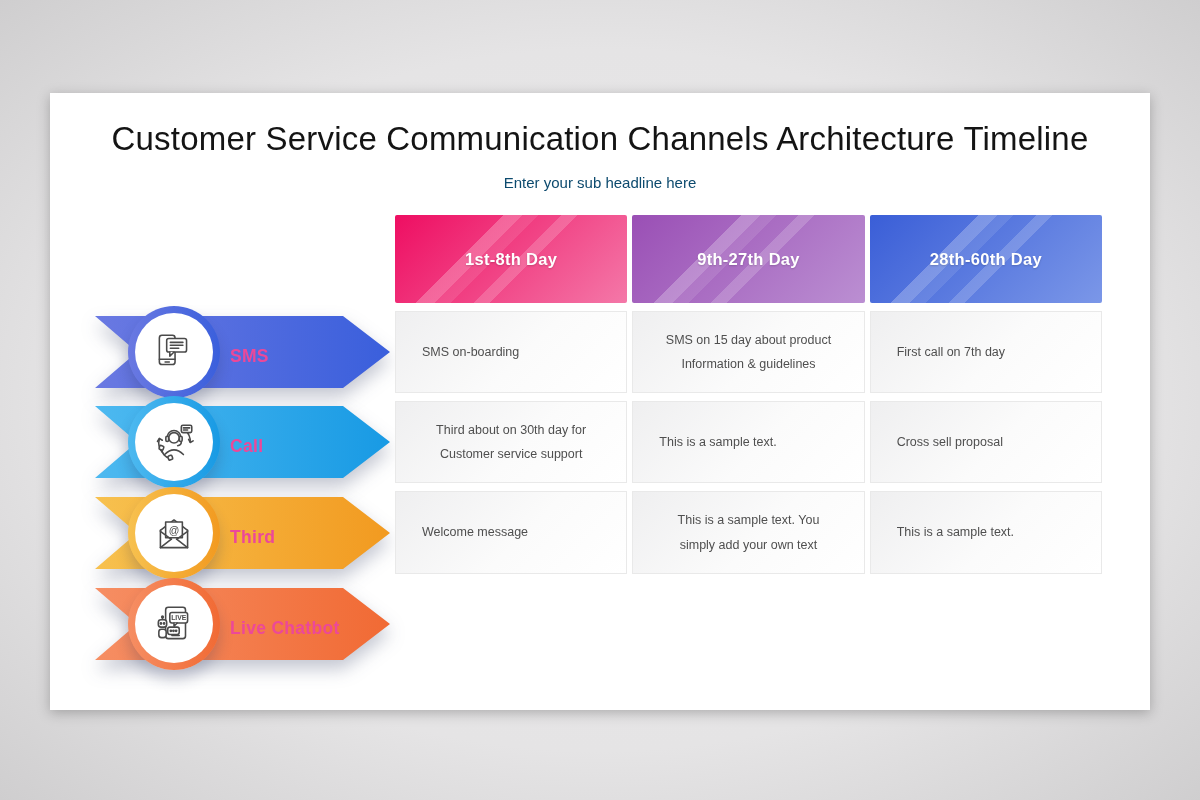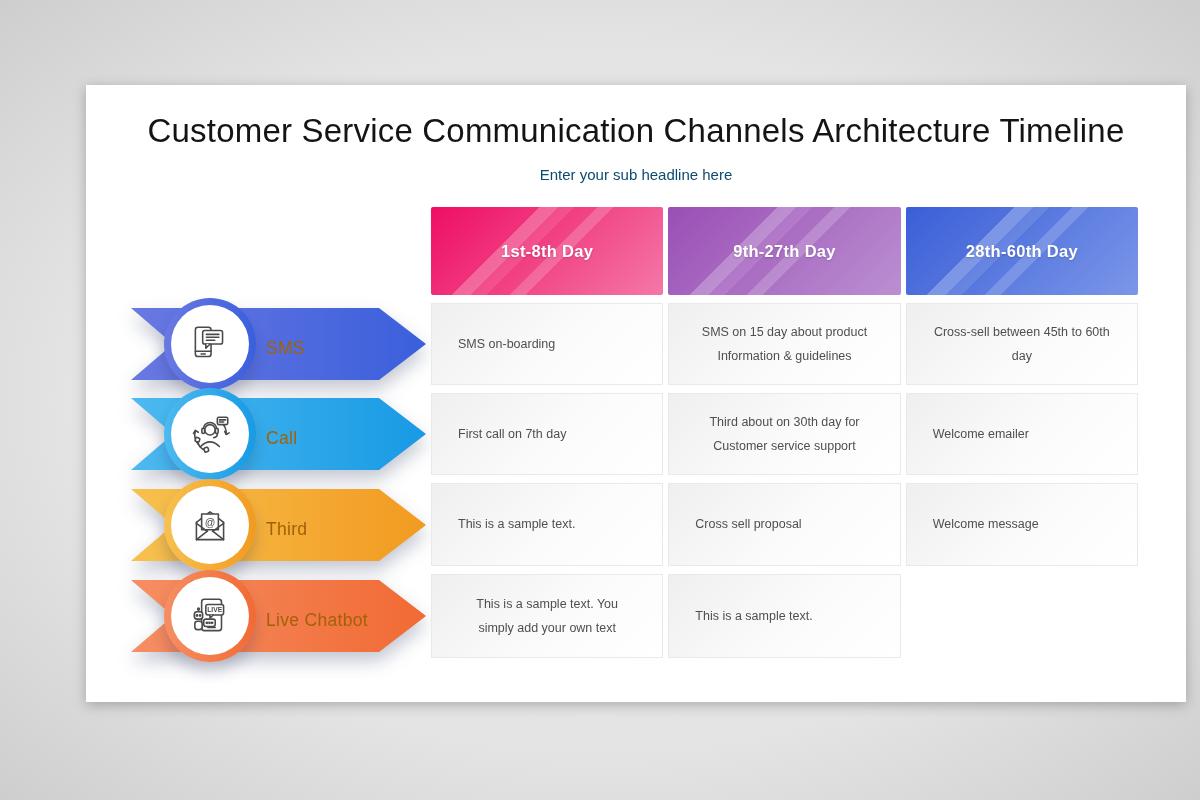--- a/index.html
+++ b/index.html
@@ -3,24 +3,23 @@
 <meta charset="utf-8">
 <style>
   * { margin:0; padding:0; box-sizing:border-box; }
   html,body { width:1200px; height:800px; overflow:hidden; }
   body {
     font-family:"Liberation Sans", sans-serif;
     background: radial-gradient(ellipse at 50% 50%, #e9e8e9 0%, #e5e4e5 62%, #cfcecf 100%);
     position:relative;
   }
   .card {
-    position:absolute; left:50px; top:85px; width:1100px; height:617px;
+    position:absolute; left:50px; top:93px; width:1100px; height:617px;
     background:#ffffff;
     box-shadow:0 3px 12px rgba(0,0,0,.25);
-    margin-left:36px;
   }
   .title {
     position:absolute; top:27px; left:0; width:100%;
     text-align:center; font-size:33px; font-weight:500; color:#141414;
     letter-spacing:.2px;
   }
   .subtitle {
     position:absolute; top:81px; left:0; width:100%;
     text-align:center; font-size:15px; color:#0c4a6e;
   }
@@ -62,21 +61,21 @@
     text-align:center; padding:6px 26px;
   }
   .cell span { font-size:12.5px; line-height:1.95; color:#4f4f4f; }
 
   
   .banner { position:absolute; left:45px; width:295px; height:72px; }
   .banner svg.arrow { position:absolute; inset:0; overflow:visible;
     filter:drop-shadow(0 9px 9px rgba(40,50,90,.28)); }
   .banner .label {
     position:absolute; left:135px; top:0; height:80px; display:flex; align-items:center;
-    color:#a16207; font-weight:normal; font-size:17.5px; letter-spacing:.3px; z-index:3;
+    color:#ec4899; font-weight:bold; font-size:17.5px; letter-spacing:.3px; z-index:3;
   }
   .ring {
     position:absolute; left:33px; top:-10px; width:92px; height:92px;
     border-radius:50%; z-index:2;
     display:flex; align-items:center; justify-content:center;
     box-shadow:0 10px 14px rgba(40,50,90,.22);
   }
   .ring .inner {
     width:78px; height:78px; border-radius:50%; background:#fff;
     display:flex; align-items:center; justify-content:center;
@@ -227,35 +226,29 @@
     <div class="hcell h-blue">
         <span>28th-60th Day</span>
       </div>
 
     <div class="cell">
         <span>SMS on-boarding</span>
       </div>
     <div class="cell">
         <span>SMS on 15 day about product Information &amp; guidelines</span>
       </div>
-    <div class="cell">
-        <span>Cross-sell between 45th to 60th day</span>
-      </div>
 
     <div class="cell">
         <span>First call on 7th day</span>
       </div>
     <div class="cell">
         <span>Third about on 30th day for Customer service support</span>
       </div>
 
     <div class="cell">
-        <span>Welcome emailer</span>
-      </div>
-    <div class="cell">
         <span>This is a sample text.</span>
       </div>
     <div class="cell">
         <span>Cross sell proposal</span>
       </div>
 
     <div class="cell">
         <span>Welcome message</span>
       </div>
     <div class="cell">

